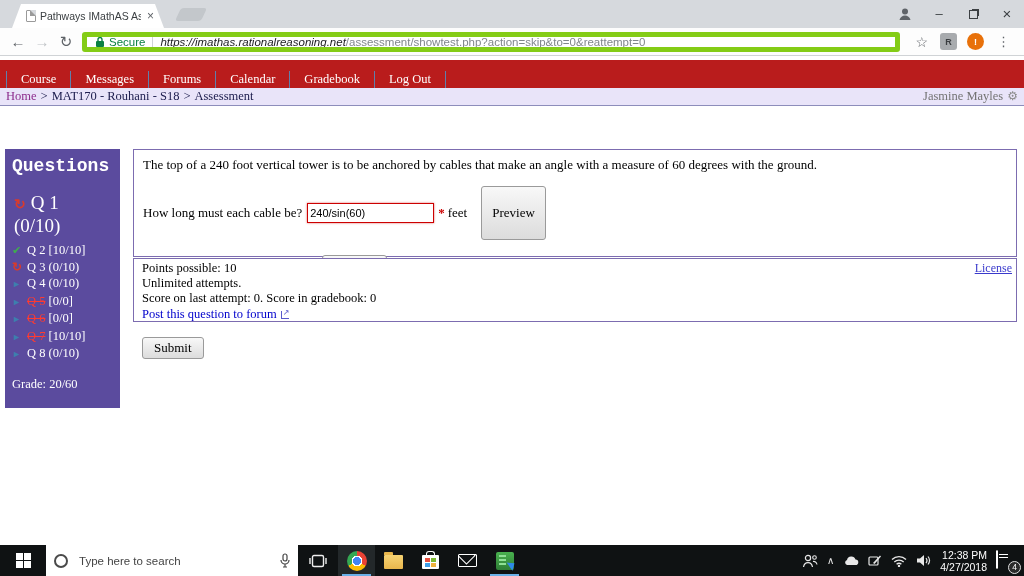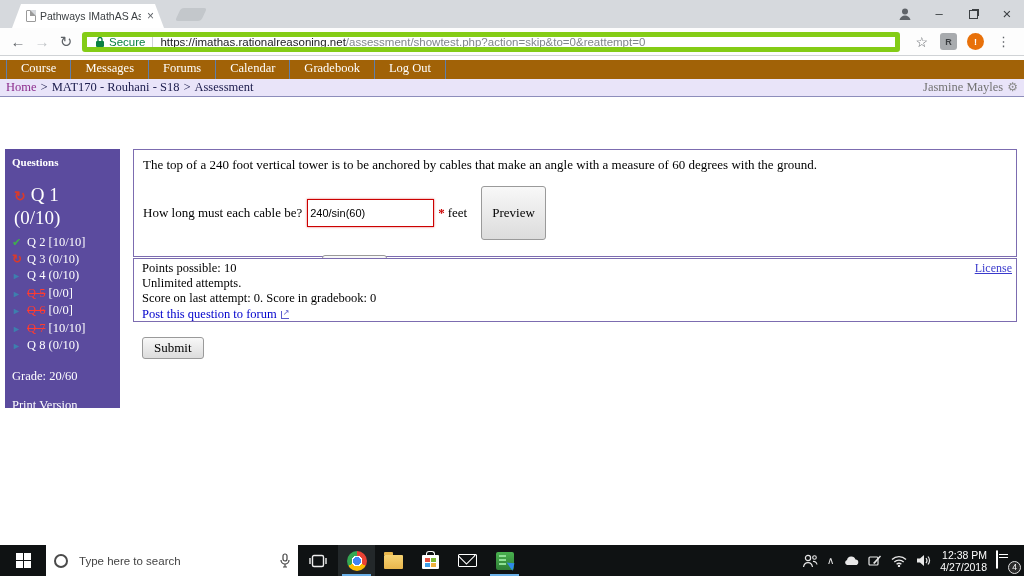--- a/index.html
+++ b/index.html
@@ -24,67 +24,67 @@
 
   
   .toolbar { position:absolute; top:28px; left:0; width:1024px; height:28px; background:#fdfdfd; border-bottom:1px solid #d0d3d6; display:flex; align-items:center; padding:0 6px; }
   .nav-btn { width:24px; text-align:center; font-size:15px; color:#5f6368; }
   .nav-btn.disabled { color:#c1c4c7; }
   .omnibox { flex:1; height:20px; margin:0 8px 0 4px; background:#fff; border:5px solid #84cc16; border-radius:3px; display:flex; align-items:center; padding:0 8px; overflow:hidden; }
   .lock-icon { flex:none; margin-right:4px; display:flex; }
   .secure-label { color:#0b8043; font-size:11.5px; margin-right:7px; }
   .url-sep { width:1px; height:14px; background:#d0d3d6; margin-right:7px; }
   .url { font-size:11.5px; white-space:nowrap; }
-  .url .domain { color:#202124; }
+  .url .domain { color:#202124;font-style:italic; }
   .url .path { color:#80868b; }
   .star-icon { font-size:14px; color:#5f6368; padding:0 7px; }
   .ext-icon1 { width:17px; height:17px; border-radius:3px; background:#a8abae; margin:0 5px; display:flex; align-items:center; justify-content:center; font-size:9px; color:#3b3e41; font-weight:bold; }
   .ext-icon2 { width:17px; height:17px; border-radius:50%; background:#e8710a; margin:0 5px; display:flex; align-items:center; justify-content:center; font-size:9px; color:#fff; font-weight:bold; }
   .menu-dots { font-size:13px; color:#5f6368; padding:0 8px; }
 
   
   .page { position:absolute; top:57px; left:0; width:1024px; height:488px; background:#fff; font-family:"Liberation Serif", serif; }
-  .site-nav { margin-top:3px; height:19px; background:#a16207; display:flex; }
+  .site-nav { margin-top:3px; height:28px; background:#b91c1c; display:flex;align-items:flex-end; }
   .nav-item { color:#fff; font-size:12.5px; padding:1px 14px; border-right:1px solid #5f7fab; cursor:pointer; }
   .nav-item:first-child { border-left:1px solid #5f7fab; margin-left:6px; }
   .crumbbar { height:18px; background:#e9e4f9; border-bottom:1px solid #8d8dbb; display:flex; align-items:center; padding:0 6px; font-size:12.5px; }
   .crumb-home { color:#8d2d8d; }
   .crumb-sep { color:#202050; margin:0 4px; }
   .crumb-txt { color:#202050; }
   .crumb-right { margin-left:auto; display:flex; align-items:center; }
   .crumb-user { color:#737373; }
   .gear { color:#8b8b8b; font-size:12px; margin-left:4px; }
 
   .page-title { font-size:17px; font-weight:bold; color:#000; margin:9px 0 0 8px; }
   .due-line { position:absolute; top:76px; right:7px; font-size:12.5px; color:#000; }
 
   
   .sidebar { position:absolute; left:5px; top:92px; width:115px; height:259px; background:#5b4b9e; color:#fff; padding:7px 7px; font-size:12.5px; }
-  .sb-header { font-weight:bold; font-size:11px; }
+  .sb-header { font-weight:bold; font-size:18px;font-family:Liberation Mono, monospace; }
   .q-current { margin-top:16px; margin-left:2px; }
   .q-current .retry-big { color:#d93b2b; font-weight:bold; font-size:14px; margin-right:5px; }
   .q-current-label { font-size:19px; }
   .q-current-score { font-size:19px; margin-top:1px; }
   .q-list { margin-top:6px; }
   .q-item { margin-top:1px; line-height:15.5px; white-space:nowrap; cursor:pointer; }
   .q-icon { display:inline-block; width:13px; font-size:10px; margin-right:2px; }
   .q-icon.check { color:#3fae4e; font-size:11px; }
   .q-icon.retry { color:#d93b2b; font-weight:bold; font-size:12px; }
   .q-icon.play  { color:#3d7fae; font-size:9px; }
   .q-label { color:#fff; }
   .q-label.struck { color:#ff3b30; text-decoration:line-through; }
   .q-score { color:#fff; }
   .sb-grade { margin-top:14px; }
   .sb-print { margin-top:14px; cursor:pointer; }
 
   
   .qbox { position:absolute; left:133px; top:92px; width:884px; height:108px; border:1px solid #7c6cb0; background:#fff; padding:7px 9px; font-size:13px; color:#000; }
   .q-text { margin-bottom:13px; }
   .answer-line { margin-bottom:15px; display:flex; align-items:center; }
-  .ans-input { width:127px; height:28px; border:1px solid #c00; box-shadow:0 0 2px rgba(204,0,0,.6); font-family:"Liberation Sans", sans-serif; font-size:11px; padding:0 2px; margin-left:5px; color:#000; }
+  .ans-input { width:127px; height:20px; border:1px solid #c00; box-shadow:0 0 2px rgba(204,0,0,.6); font-family:"Liberation Sans", sans-serif; font-size:11px; padding:0 2px; margin-left:5px; color:#000; }
   .req-mark { color:#c00; font-weight:bold; font-size:13px; margin:0 3px 0 4px; }
   .unit { margin-right:14px; }
   .btn { font-family:"Liberation Serif", serif; font-size:13px; color:#000; background:linear-gradient(#f8f8f8,#dcdcdc); border:1px solid #9a9a9a; border-radius:3px; padding:18px 10px; }
 
   .infobox { position:absolute; left:133px; top:201px; width:884px; height:64px; border:1px solid #7c6cb0; background:#fff; padding:2px 8px; font-size:12.5px; color:#000; line-height:15px; }
   .license-link { position:absolute; top:2px; right:4px; font-size:12px; color:#3a3acc; text-decoration:underline; }
   .forum-link { color:#0000cc; display:inline-flex; align-items:center; margin-top:1px; cursor:pointer; }
   .ext-link-icon { display:inline-block; width:8px; height:8px; border:1px solid #5a5acc; border-top:none; border-right:none; position:relative; margin-left:4px; }
   .ext-link-icon:before { content:"↗"; position:absolute; top:-6px; left:1px; font-size:8px; color:#5a5acc; }
 

